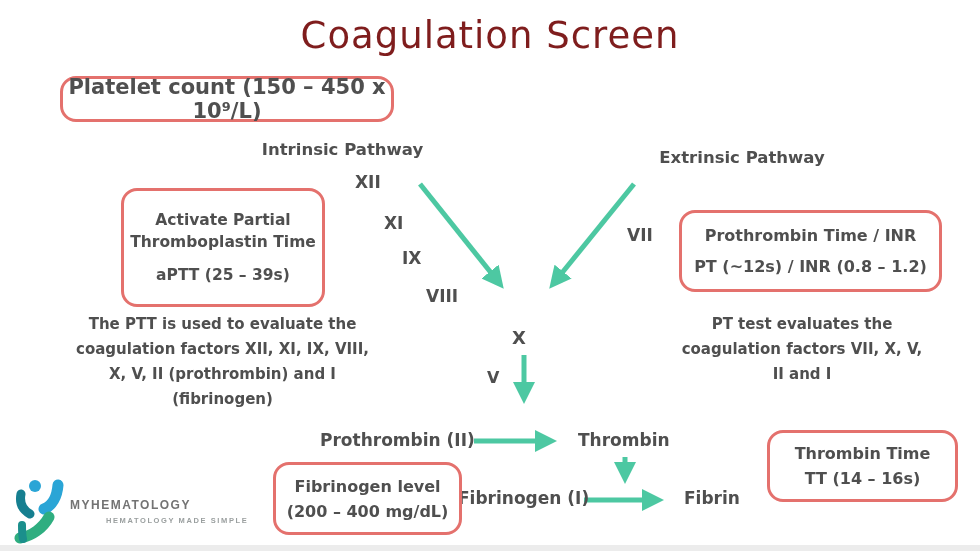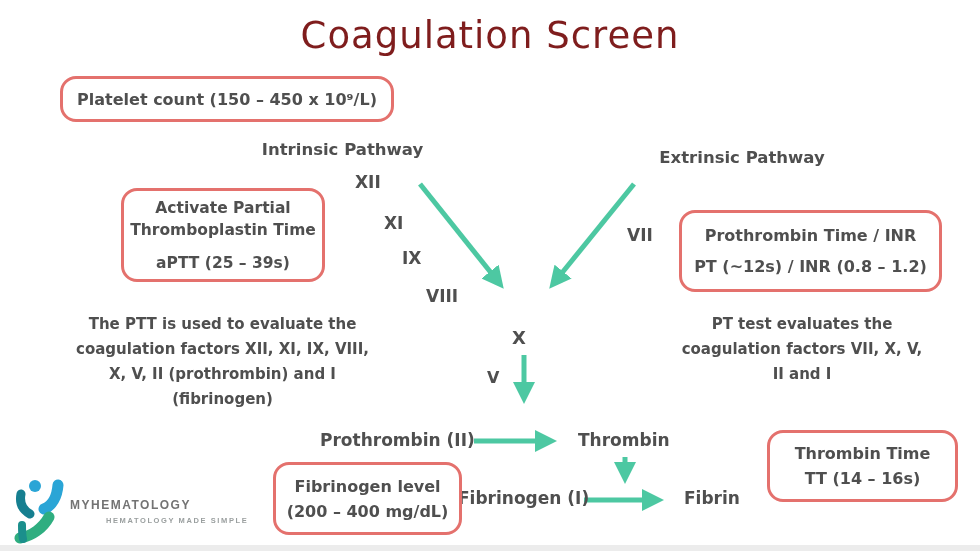--- a/index.html
+++ b/index.html
@@ -27,22 +27,22 @@
     background: #ffffff;
     display: flex;
     flex-direction: column;
     align-items: center;
     justify-content: center;
     text-align: center;
     font-weight: bold;
     color: #4f4f4f;
     box-sizing: border-box;
   }
-  .box-platelet { left: 60px; top: 76px; width: 334px; height: 46px; font-size: 16px; }
-  .box-aptt { left: 121px; top: 188px; width: 204px; height: 94px; font-size: 15.5px; line-height: 22px; }
+  .box-platelet { left: 60px; top: 76px; width: 334px; height: 46px; font-size: 21px; }
+  .box-aptt { left: 121px; top: 188px; width: 204px; height: 119px; font-size: 15.5px; line-height: 22px; }
   .box-aptt .gap-line { margin-top: 11px; }
   .box-pt { left: 679px; top: 210px; width: 263px; height: 82px; font-size: 16px; line-height: 22px; }
   .box-pt .gap-line { margin-top: 9px; }
   .box-fibrinogen { left: 273px; top: 462px; width: 189px; height: 73px; font-size: 16px; line-height: 25px; }
   .box-tt { left: 767px; top: 430px; width: 191px; height: 72px; font-size: 16px; line-height: 25px; }
   .pathway-label { font-size: 16.5px; font-weight: bold; text-align: center; }
   .lbl-intrinsic { left: 255px; top: 140px; width: 175px; }
   .lbl-extrinsic { left: 652px; top: 148px; width: 180px; }
   .factor { font-size: 17px; font-weight: bold; color: #4f4f4f; }
   .f-xii  { left: 355px; top: 172px; }

